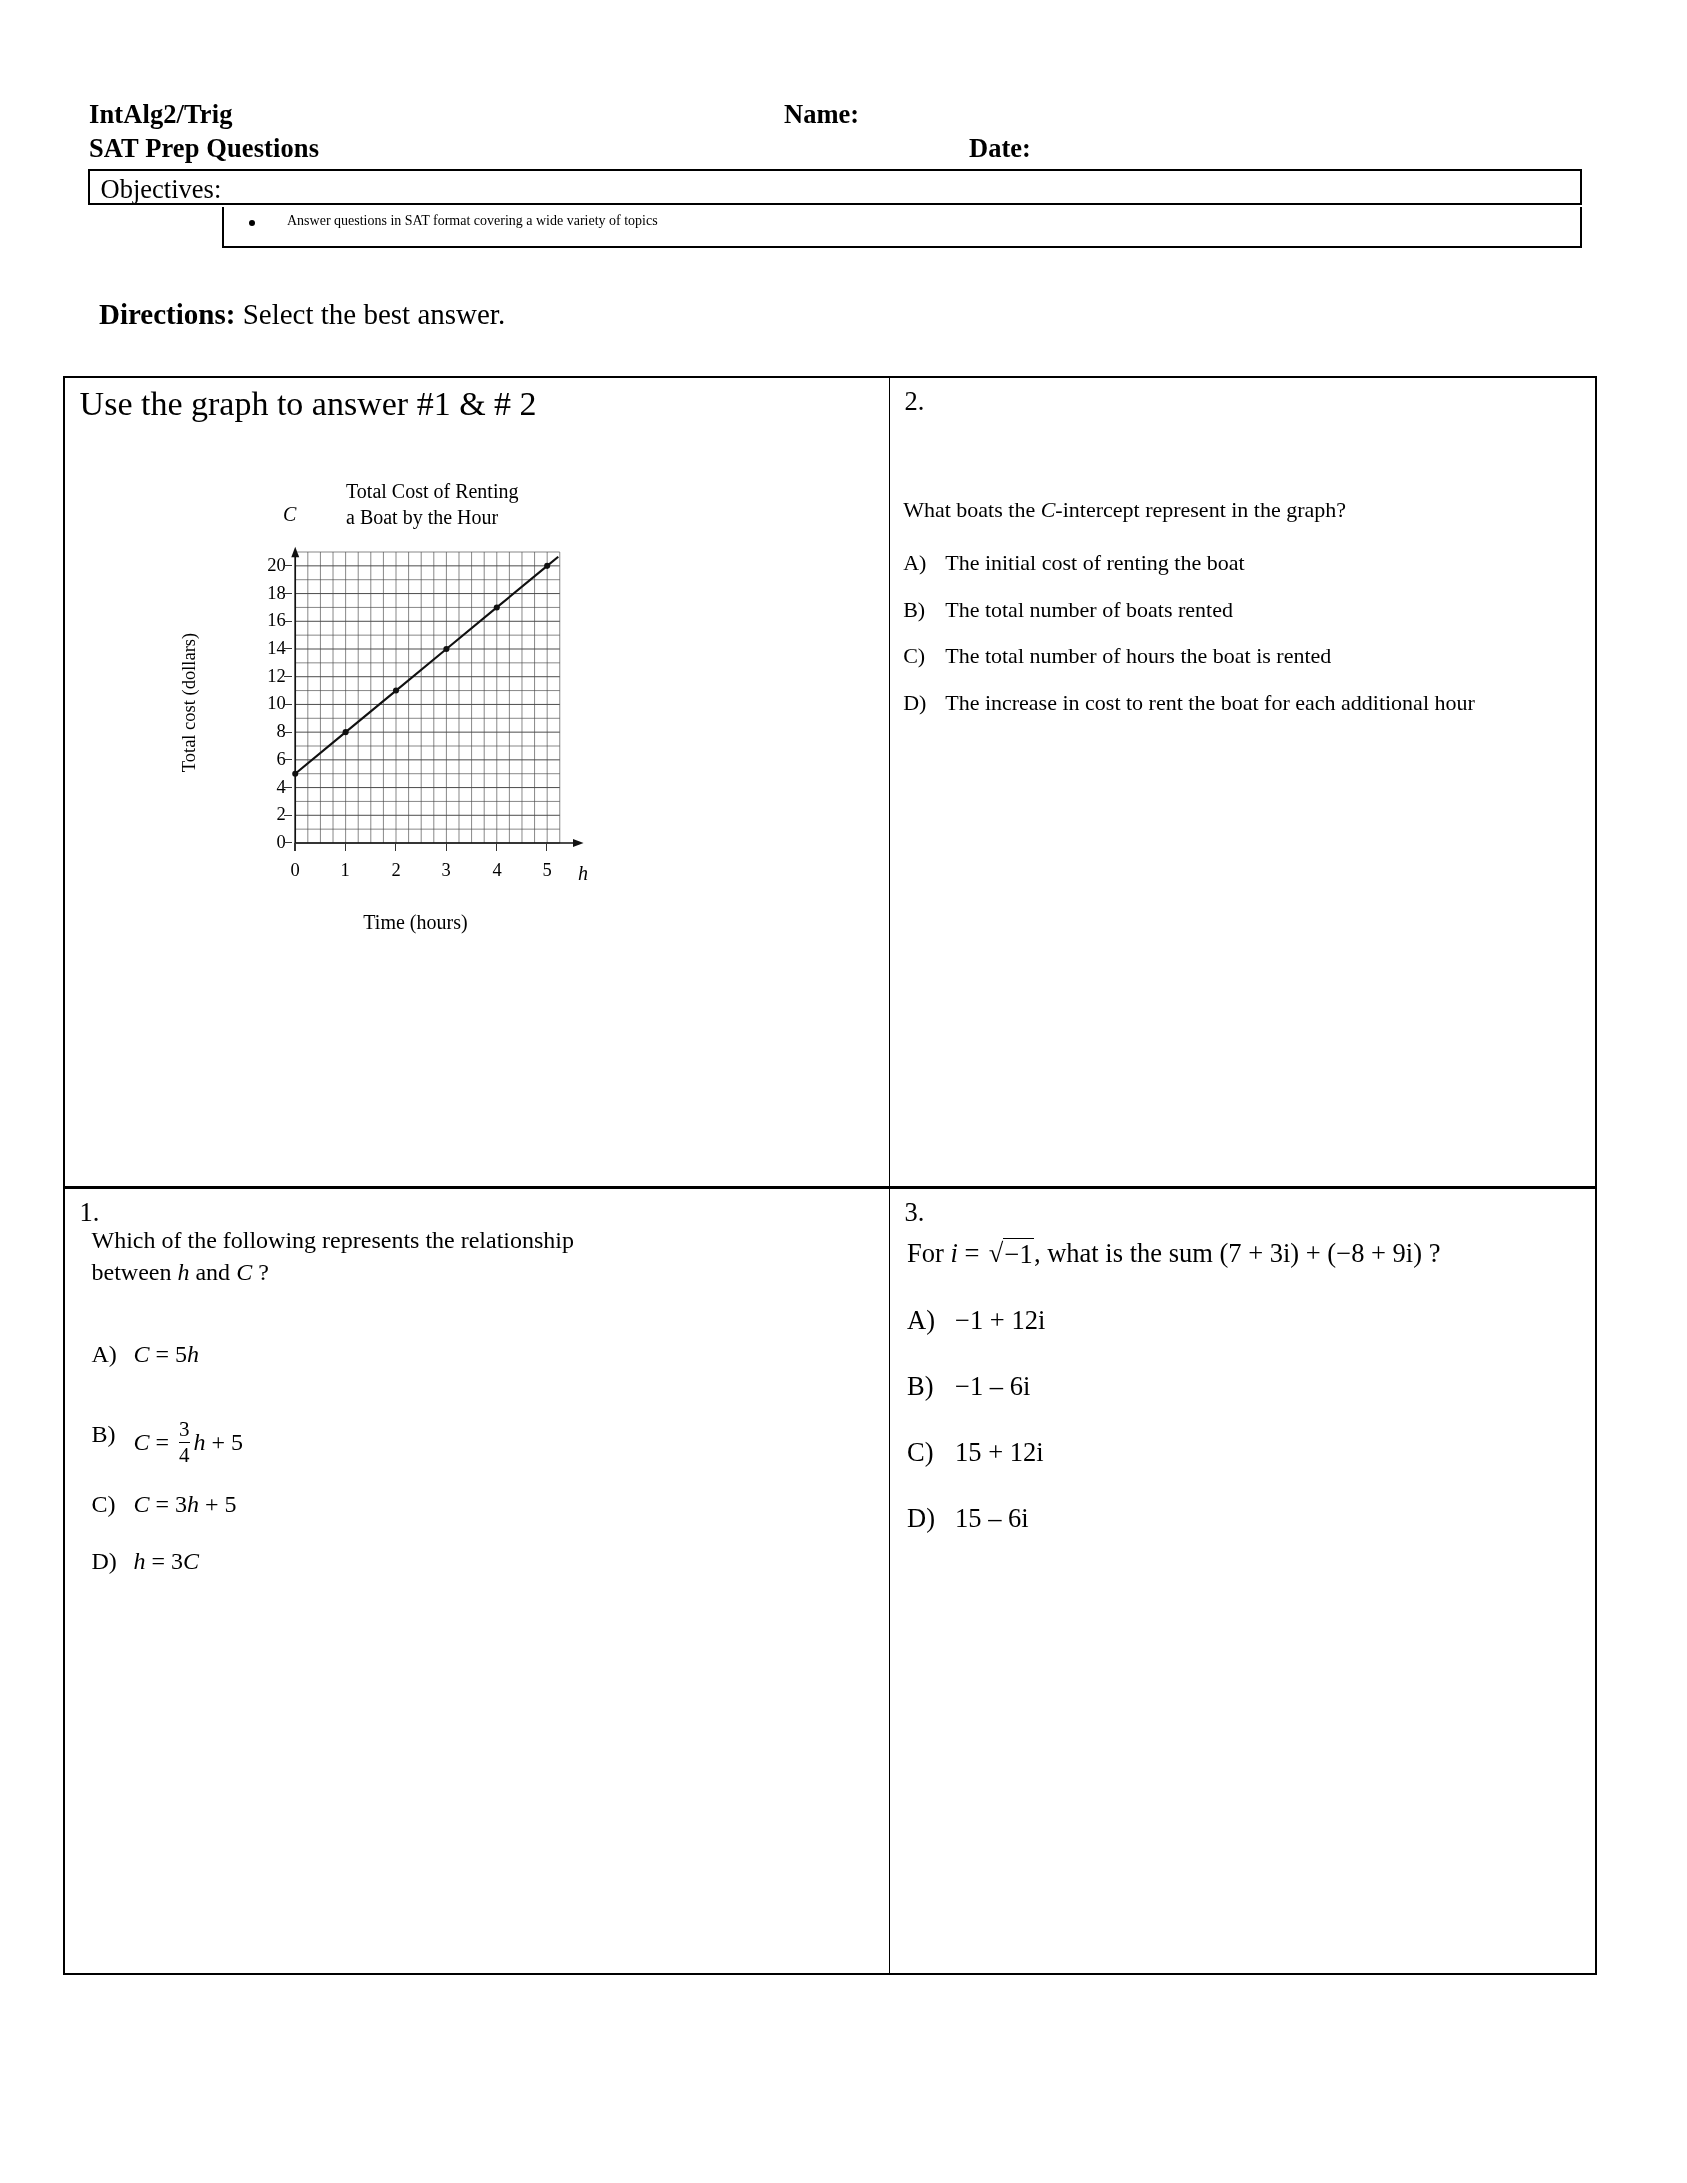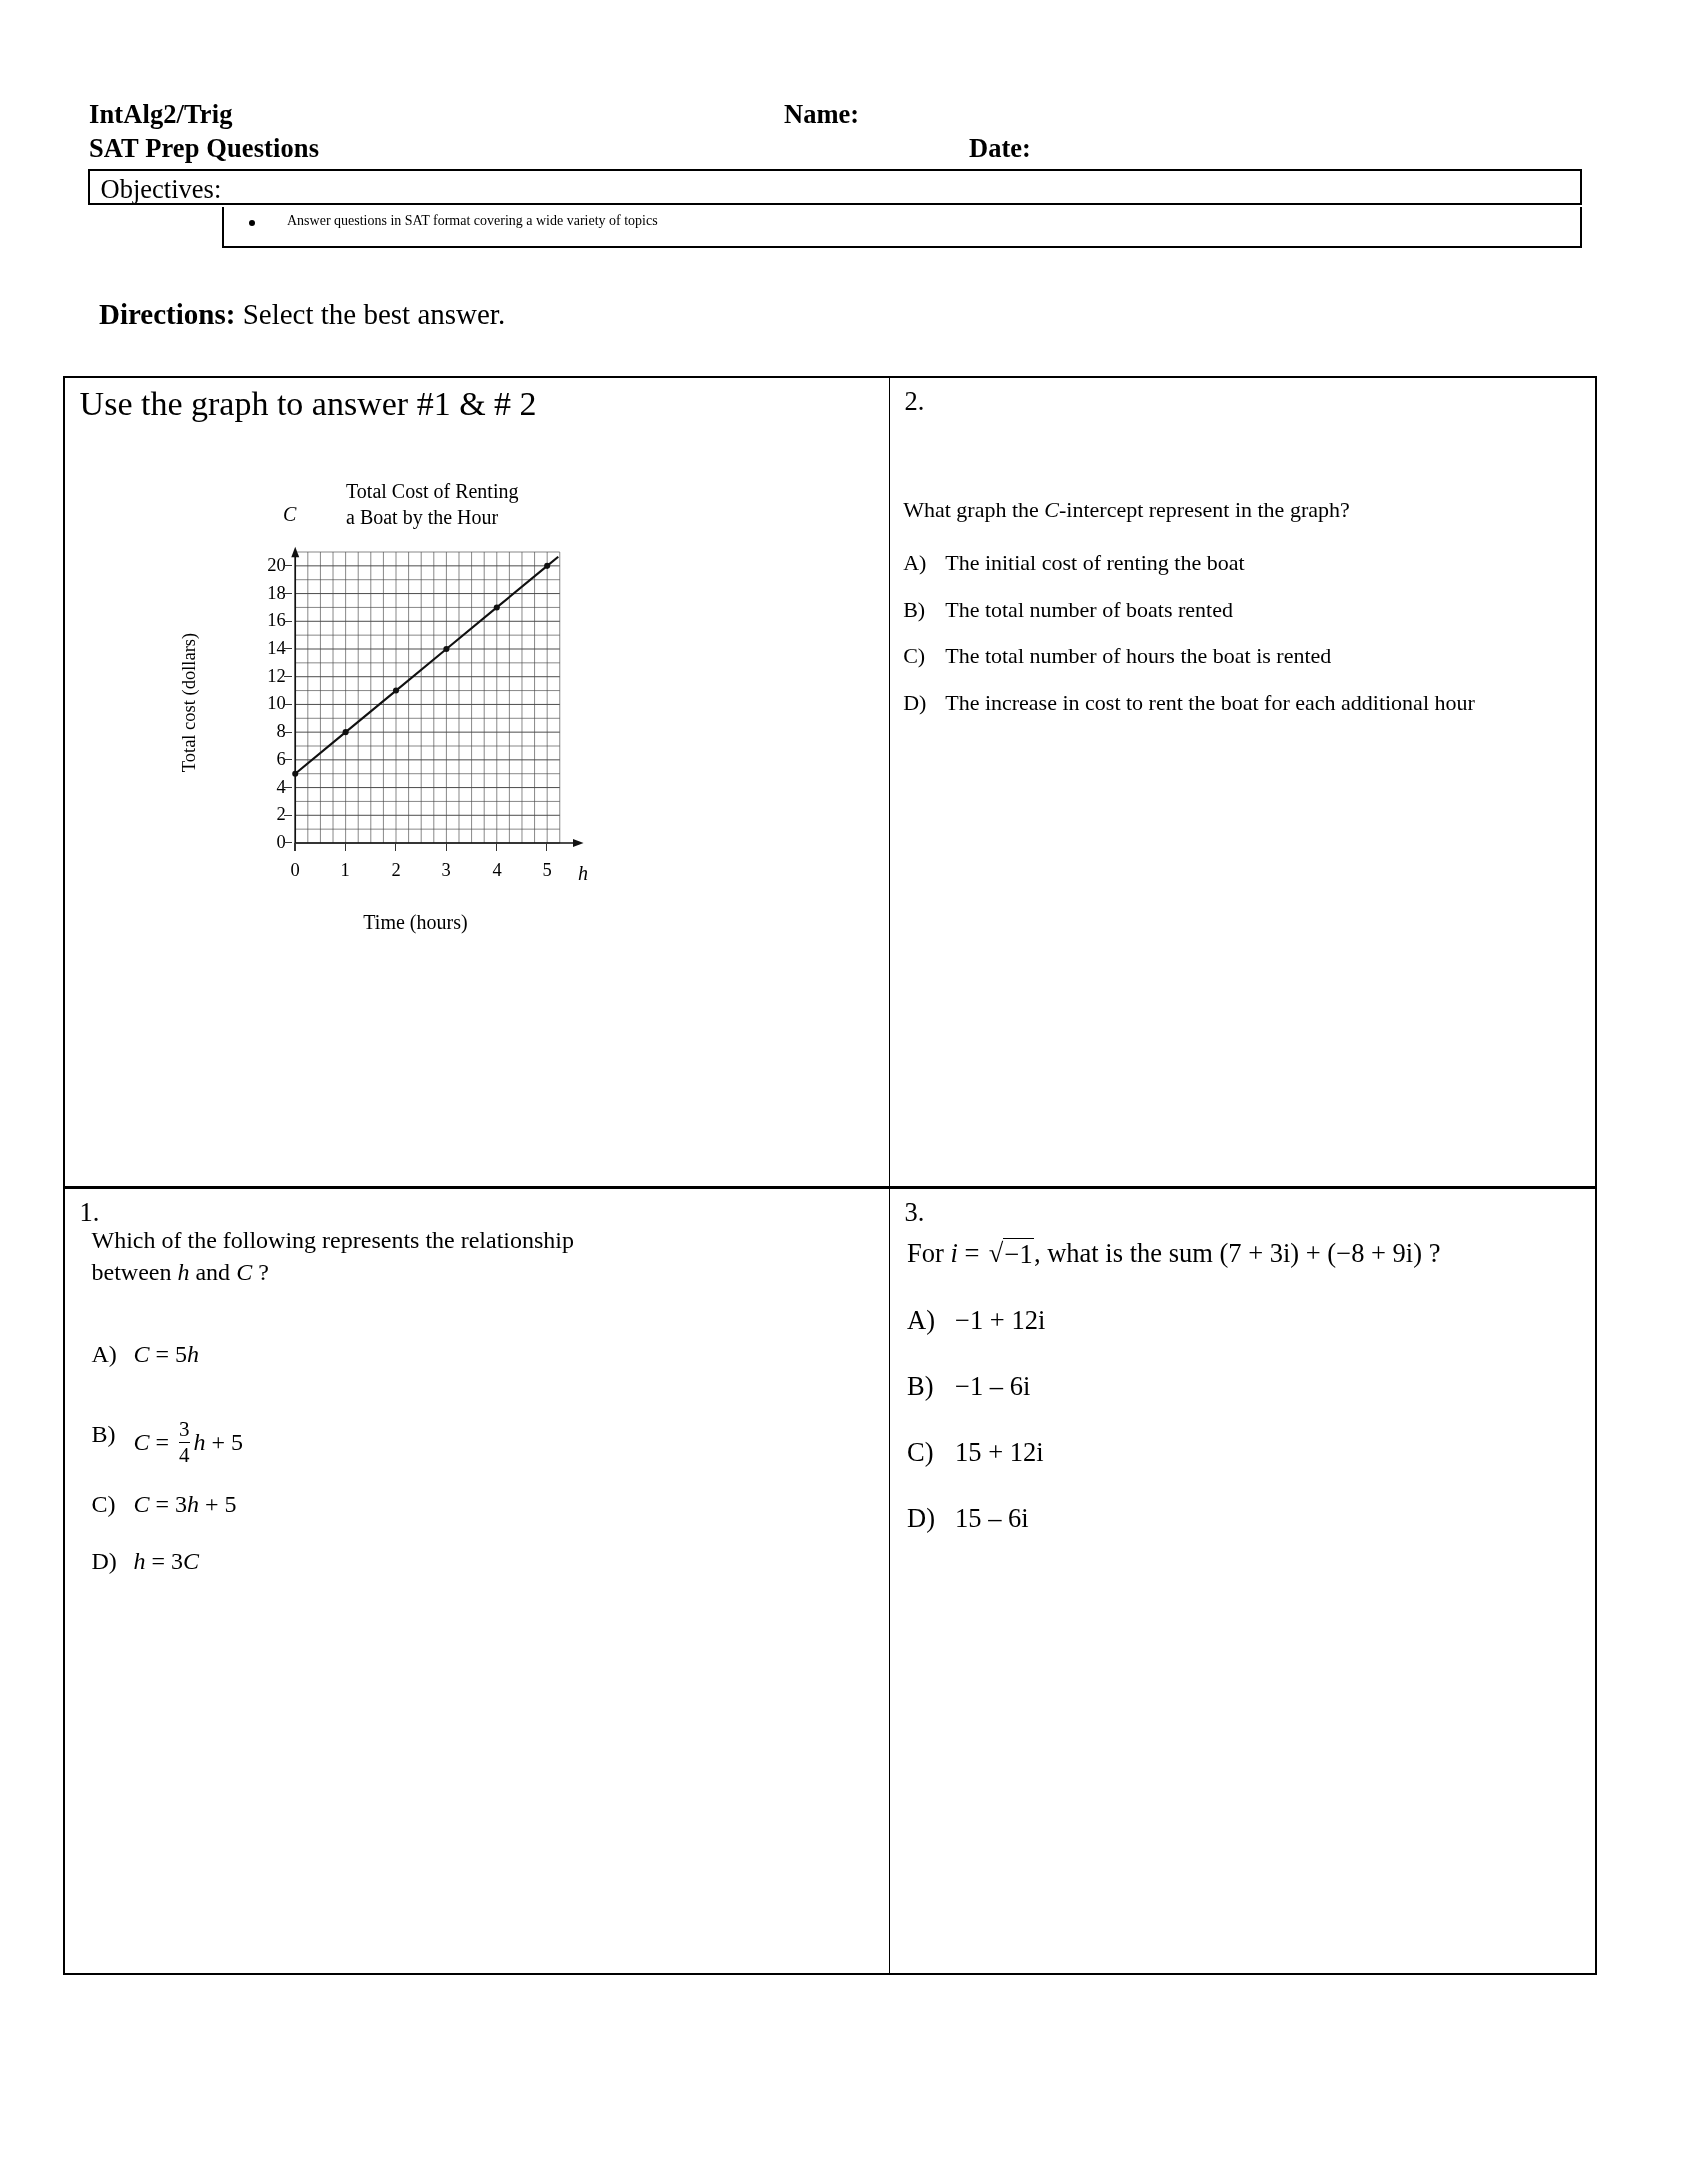--- a/index.html
+++ b/index.html
@@ -221,21 +221,21 @@
             <div class="xtickmark" style="left: 201px;"></div>
             <div class="xtick" style="left: 252px;">5</div>
             <div class="xtickmark" style="left: 251px;"></div>
           </div>
       </div>
 
     </div>
 
     <div class="cell cell-tr">
       <div class="q-num">2.</div>
-      <div class="q2-stem"><span>What graph the </span><span class="it">C</span><span>-intercept represent in the graph?</span></div>
+      <div class="q2-stem"><span>What boats the </span><span class="it">C</span><span>-intercept represent in the graph?</span></div>
       <div class="q2-list">
         <div class="opt">
           <span class="opt-key">A)</span>
           <span class="opt-txt">The initial cost of renting the boat</span>
         </div>
         <div class="opt">
           <span class="opt-key">B)</span>
           <span class="opt-txt">The total number of boats rented</span>
         </div>
         <div class="opt">

